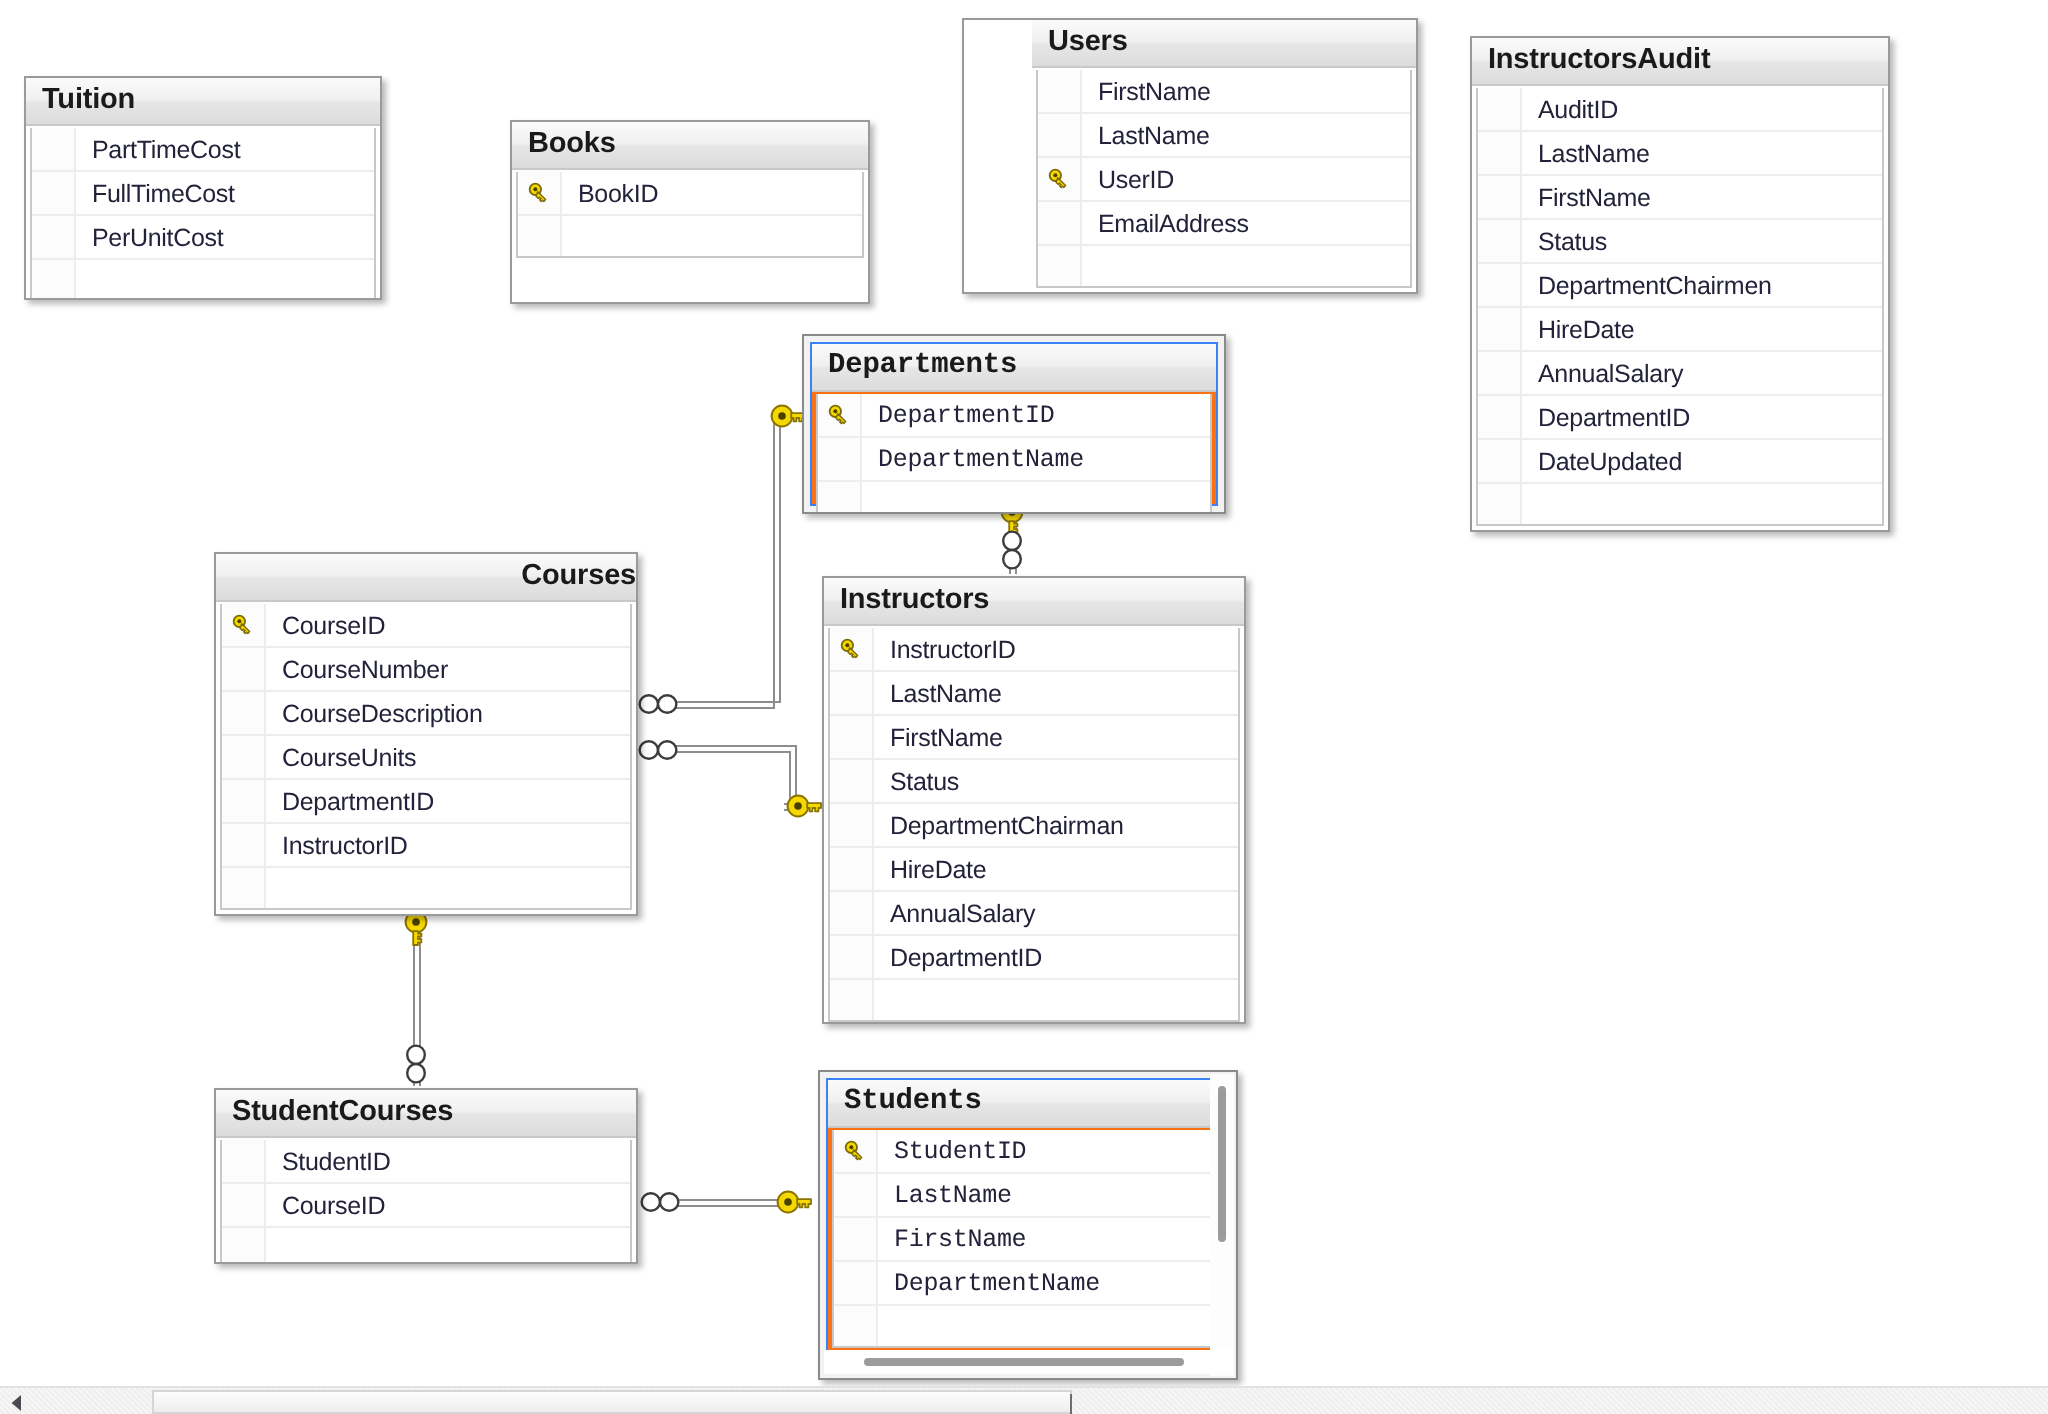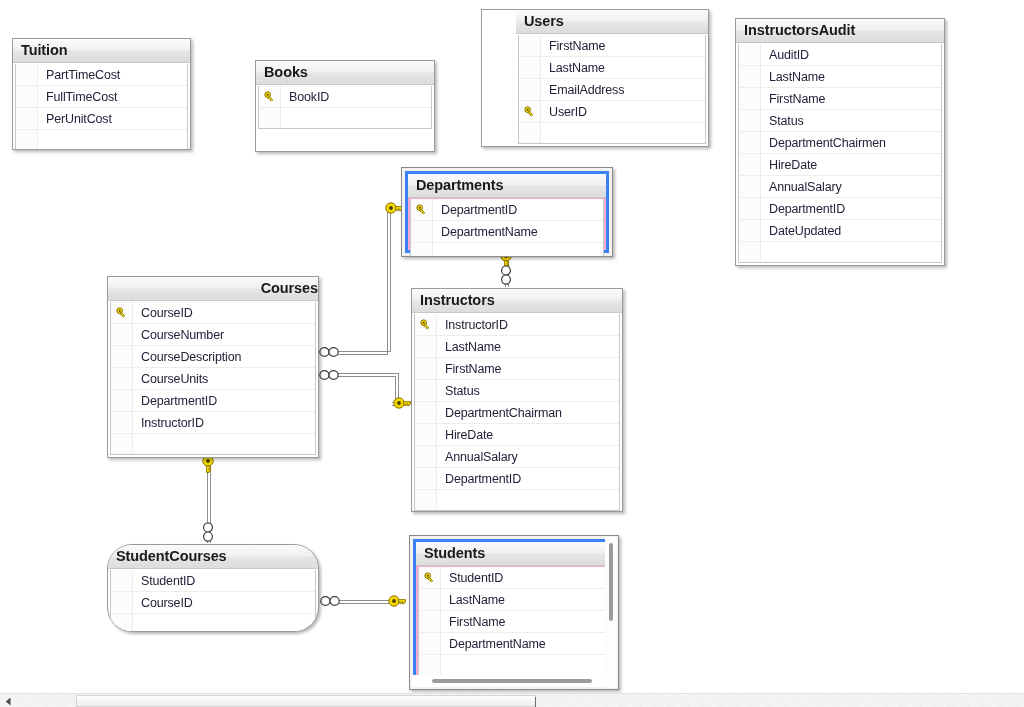--- a/index.html
+++ b/index.html
@@ -37,23 +37,24 @@
     box-shadow: 2px 2px 3px rgba(0,0,0,0.28);
     z-index: 5;
     overflow: hidden;
   }
   .tbl.selected {
     border: 1px solid #8a8a8a;
     padding: 3px;
     background: #f2f2f2;
   }
   .tbl.selected > .tbl-inner {
-    border: 3px solid #3b82f6;
-    background: #f9a8d4;
+    border: 1px solid #3b82f6;
+    background: #f97316;
     height: 100%;
+    font-family: Liberation Mono, monospace;
   }
   .tbl-inner { height: 100%; }
 
   .tbl-title {
     height: 24px;
     line-height: 23px;
     padding: 0 0 0 8px;
     font-size: 14.5px;
     font-weight: bold;
     color: #1a1a1a;
@@ -302,33 +303,33 @@
           <div class="tbl-grid">
             <div class="row">
               <div class="row-gutter"></div>
               <div class="row-name">FirstName</div>
             </div>
             <div class="row">
               <div class="row-gutter"></div>
               <div class="row-name">LastName</div>
             </div>
             <div class="row">
-              <div class="row-gutter"></div>
-              <div class="row-name">EmailAddress</div>
-            </div>
-            <div class="row">
               <div class="row-gutter">
                 <svg class="key-ico" viewBox="0 0 12 12">
                   <ellipse cx="4" cy="4" rx="3.1" ry="3.1" fill="#f5d800" stroke="#7d6a00" stroke-width="1"></ellipse>
                   <circle cx="4" cy="4" r="1.1" fill="#4a4000"></circle>
                   <path d="M5.3 5.3 L9.6 9.6 L8.6 10.6 L7.9 9.9 L7.2 10.6 L6.4 9.8 L7.1 9.1 L6.3 8.3 L5.6 9.0 L4.4 7.8 Z" fill="#f5d800" stroke="#7d6a00" stroke-width="0.8" stroke-linejoin="round"></path>
                 </svg>
               </div>
               <div class="row-name">UserID</div>
             </div>
+            <div class="row">
+              <div class="row-gutter"></div>
+              <div class="row-name">EmailAddress</div>
+            </div>
             <div class="row row-filler">
               <div class="row-gutter"></div>
             </div>
           </div>
         </div>
       </div>
       <div class="tbl" style="left: 715px; top: 18px; width: 210px; height: 248px; margin-left: 20px;">
         <div class="tbl-inner">
           <div class="tbl-title">InstructorsAudit</div>
           <div class="tbl-grid">
@@ -479,21 +480,21 @@
             <div class="row">
               <div class="row-gutter"></div>
               <div class="row-name">DepartmentID</div>
             </div>
             <div class="row row-filler">
               <div class="row-gutter"></div>
             </div>
           </div>
         </div>
       </div>
-      <div class="tbl" style="left: 107px; top: 544px; width: 212px; height: 88px; border-radius: 25px;">
+      <div class="tbl" style="left: 107px; top: 544px; width: 212px; height: 88px;">
         <div class="tbl-inner">
           <div class="tbl-title">StudentCourses</div>
           <div class="tbl-grid">
             <div class="row">
               <div class="row-gutter"></div>
               <div class="row-name">StudentID</div>
             </div>
             <div class="row">
               <div class="row-gutter"></div>
               <div class="row-name">CourseID</div>

